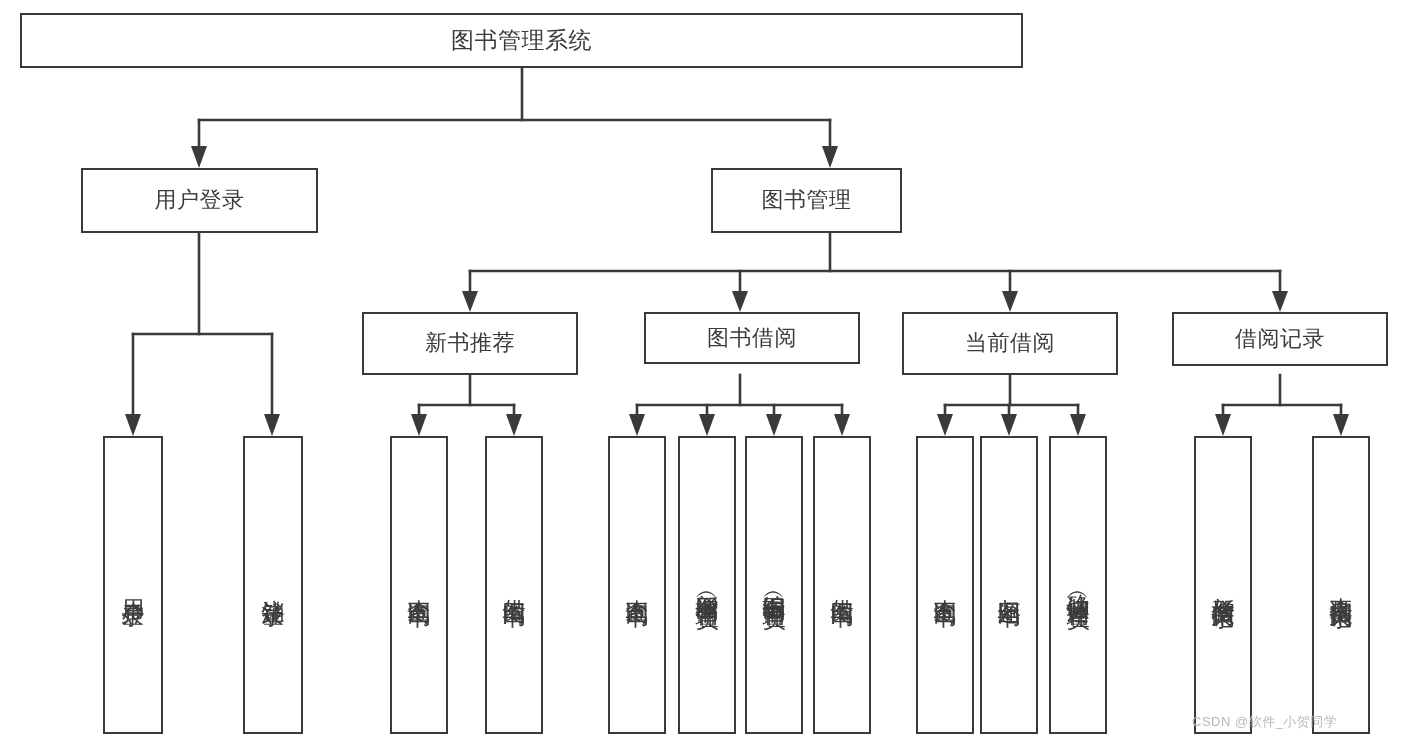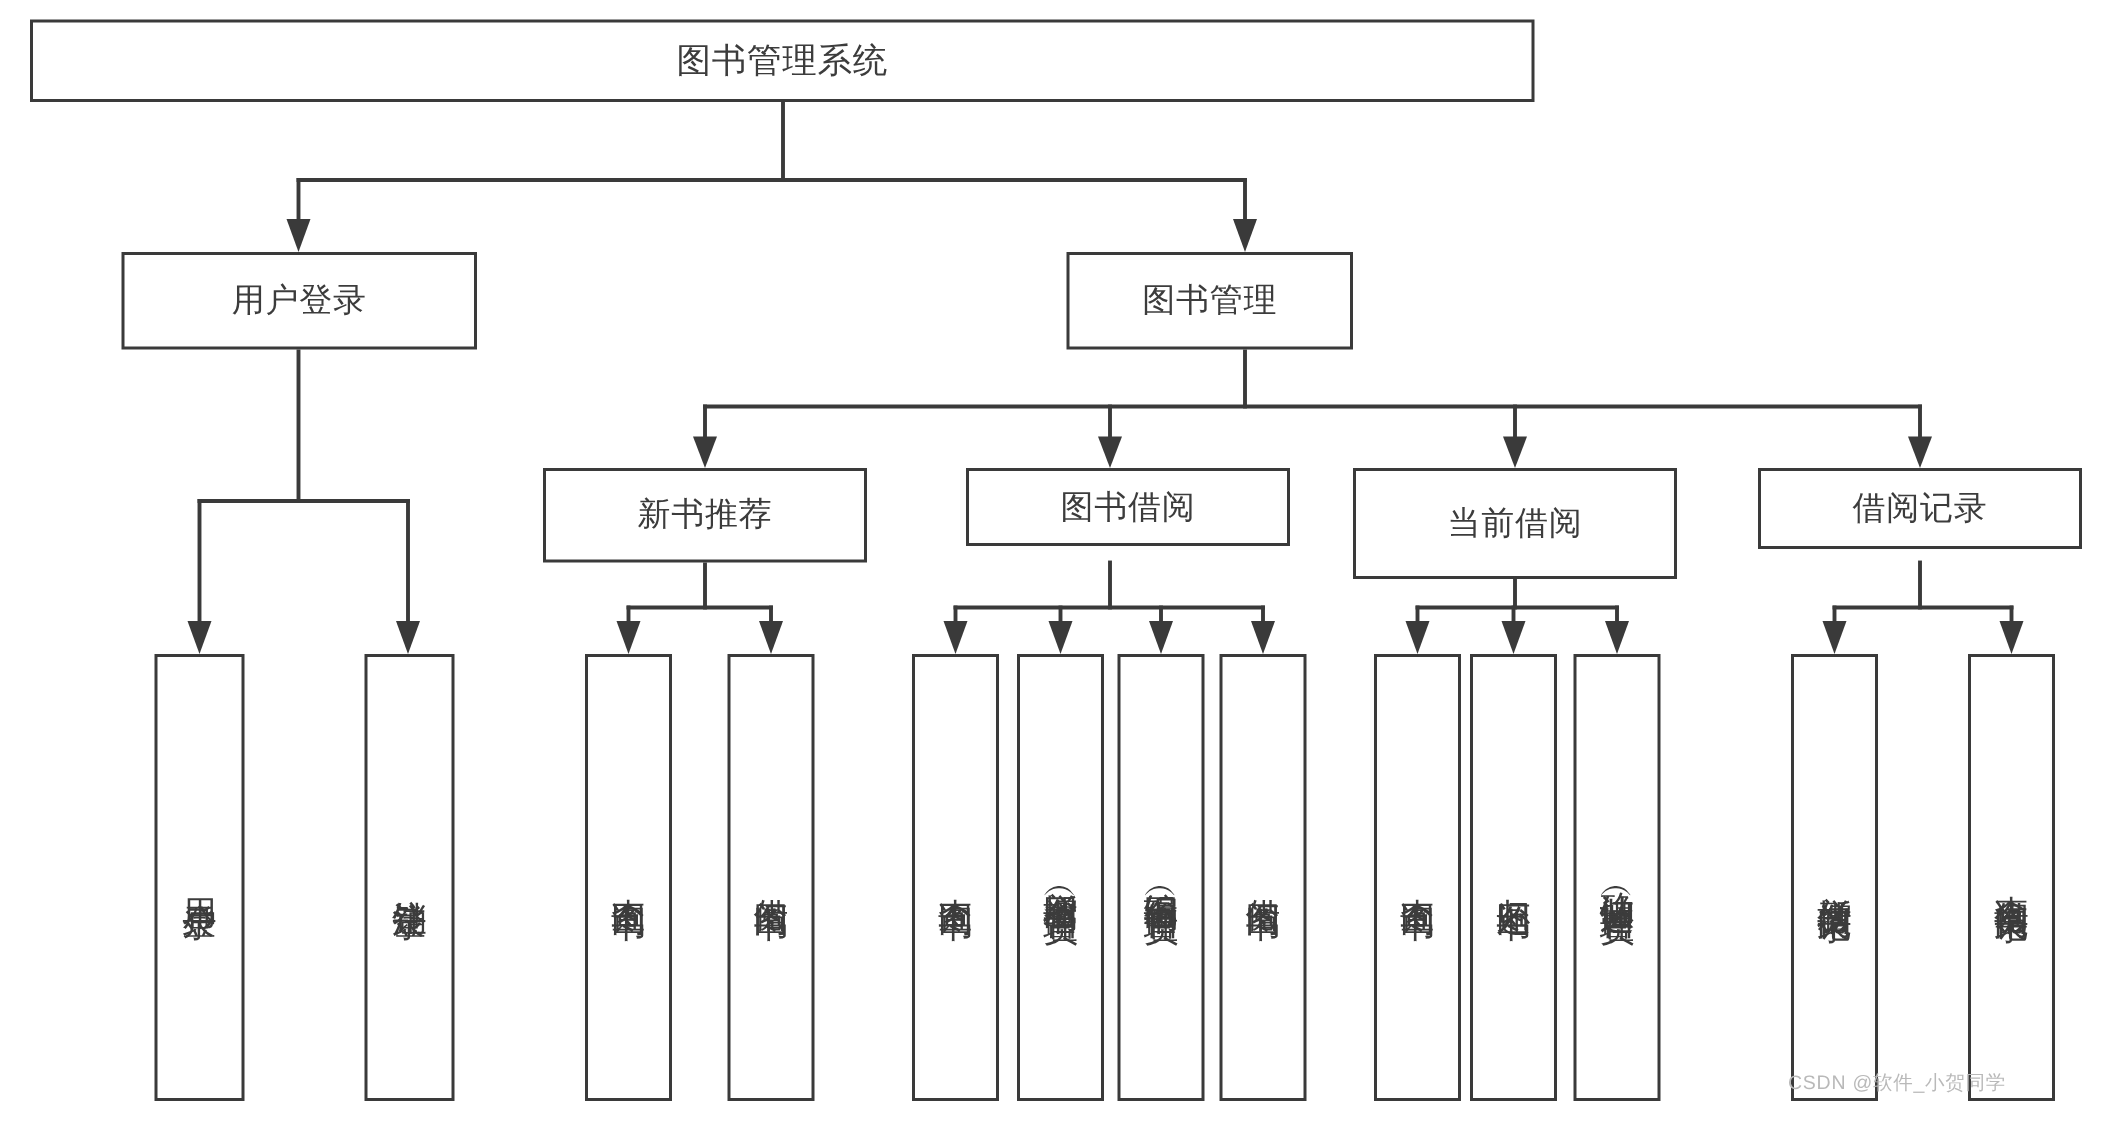--- a/index.html
+++ b/index.html
@@ -162,21 +162,21 @@
   <div class="node h" style="left:711px; top:168px; width:191px; height:65px;">
     <span class="label">图书管理</span>
   </div>
 
   <div class="node h" style="left:362px; top:312px; width:216px; height:63px;">
     <span class="label">新书推荐</span>
   </div>
   <div class="node h" style="left:632px; top:312px; width:216px; height:52px;margin-left:12px;">
     <span class="label">图书借阅</span>
   </div>
-  <div class="node h" style="left:902px; top:312px; width:216px; height:74px;">
+  <div class="node h" style="left:902px; top:312px; width:216px; height:63px;">
     <span class="label">当前借阅</span>
   </div>
   <div class="node h" style="left:1172px; top:312px; width:216px; height:54px;">
     <span class="label">借阅记录</span>
   </div>
 
   <div class="node v" style="left:103px; top:436px; width:60px; height:298px;">
     <span class="label">用户登录</span>
   </div>
   <div class="node v" style="left:243px; top:436px; width:60px; height:298px;">

